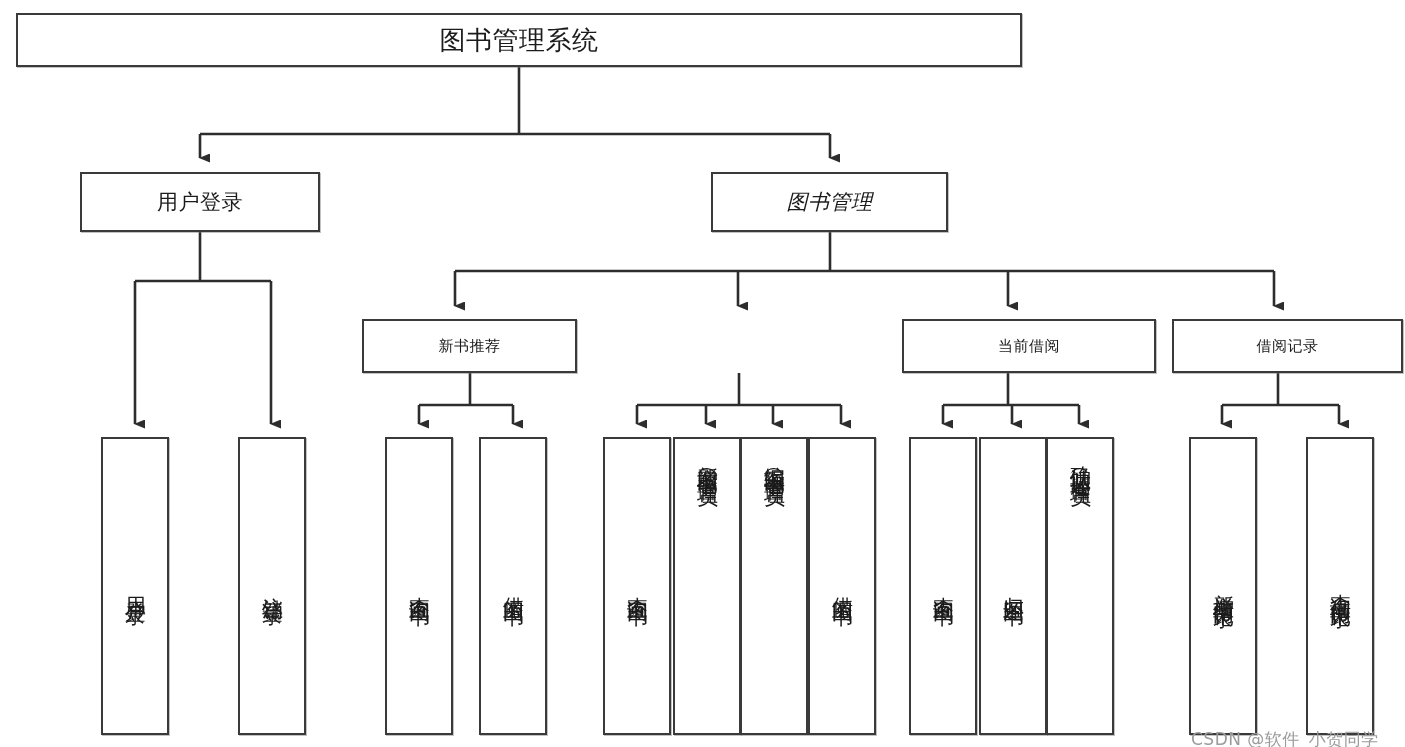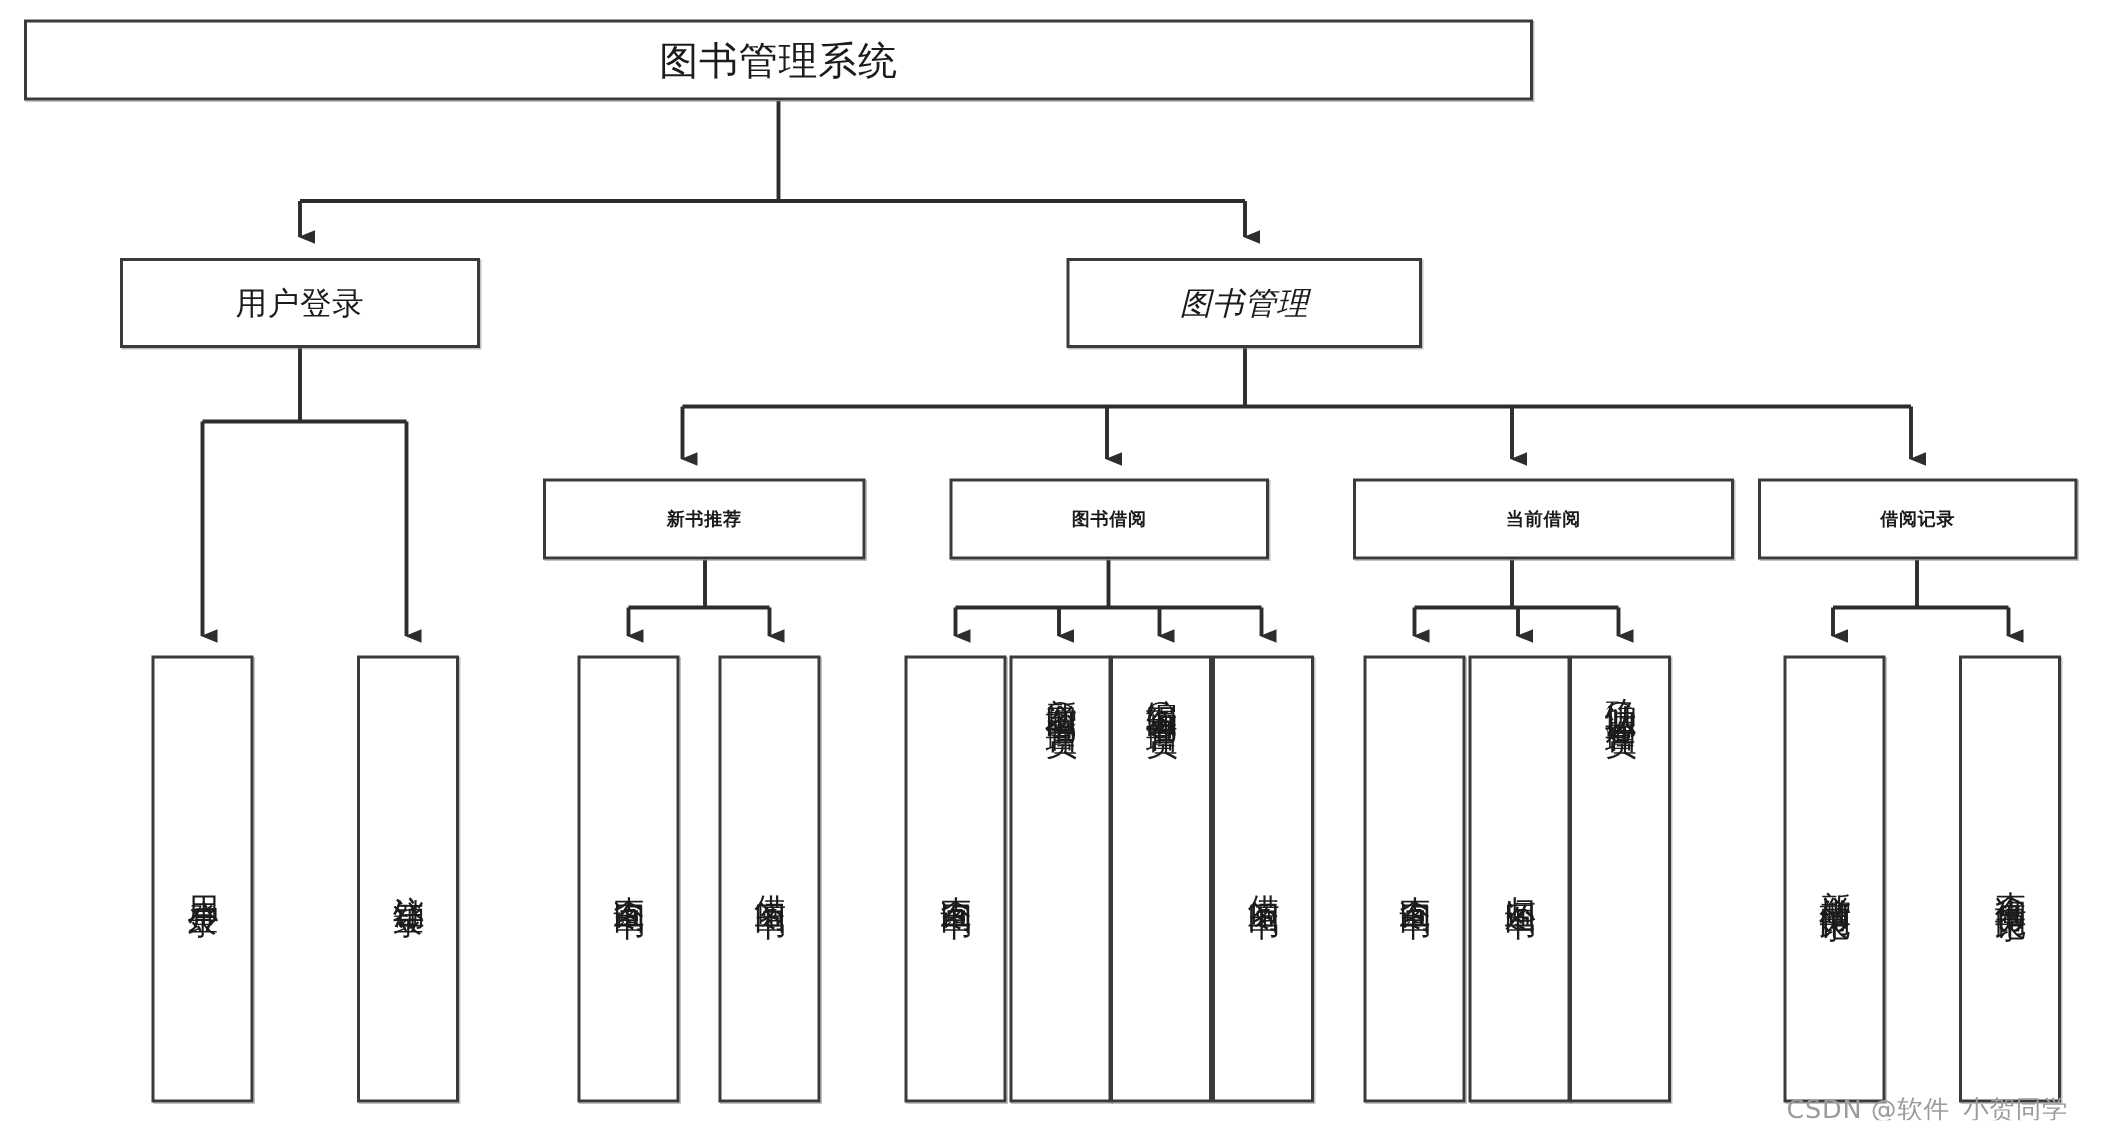--- a/index.html
+++ b/index.html
@@ -53,25 +53,25 @@
   #node-root .label { font-size: 26px; }
 
   
   .node-l2 { height: 60px; }
   .node-l2 .label { font-size: 21px; }
   #node-user-login { left: 80px; top: 172px; width: 240px; }
   #node-book-mgmt  { left: 711px; top: 172px; width: 237px; font-style: italic; }
 
   
   .node-l3 { height: 54px; }
-  .node-l3 .label { font-size: 12px; font-weight: bold; }
+  .node-l3 .label { font-size: 15px; }
   #node-new-book-rec { left: 362px;  top: 319px; width: 215px; }
   #node-book-borrow  { left: 633px;  top: 319px; width: 213px; }
   #node-cur-borrow   { left: 902px;  top: 319px; width: 254px; align-items: center; }
-  #node-borrow-log   { left: 1172px; top: 319px; width: 213px; }
+  #node-borrow-log   { left: 1172px; top: 319px; width: 231px; }
 
   
   .leaf {
     position: absolute;
     top: 437px;
     height: 298px;
     box-sizing: border-box;
     background: #ffffff;
     border: 2.5px solid #3a3a3a;
     box-shadow: 1px 1px 0 0 rgba(120,120,120,0.45);
@@ -189,23 +189,20 @@
   <div class="node node-l2" id="node-user-login">
     <span class="label">用户登录</span>
   </div>
   <div class="node node-l2" id="node-book-mgmt">
     <span class="label">图书管理</span>
   </div>
 
   <div class="node node-l3" id="node-new-book-rec">
     <span class="label">新书推荐</span>
   </div>
-  <div class="node node-l3" id="node-book-borrow">
-    <span class="label">图书借阅</span>
-  </div>
   <div class="node node-l3" id="node-cur-borrow">
     <span class="label">当前借阅</span>
   </div>
   <div class="node node-l3" id="node-borrow-log">
     <span class="label">借阅记录</span>
   </div>
 
   <div class="leaf centered" id="leaf-a0">
     <span class="vlabel">用户登录</span>
   </div>

